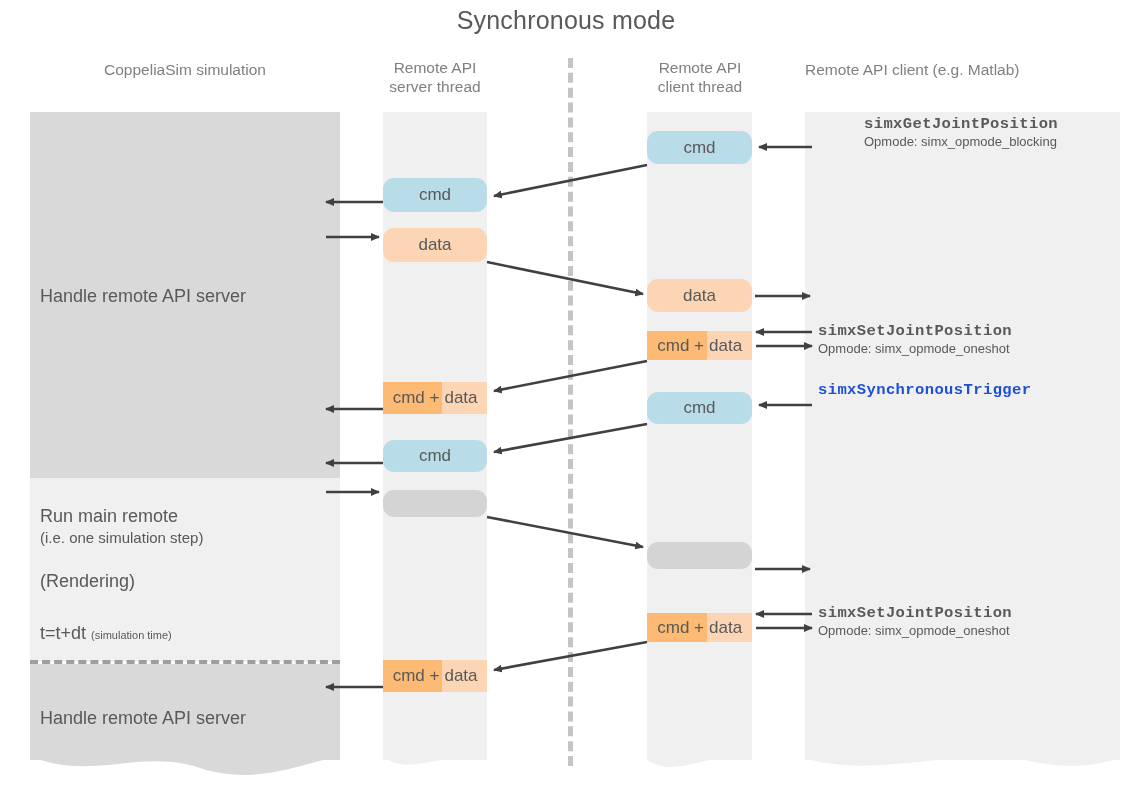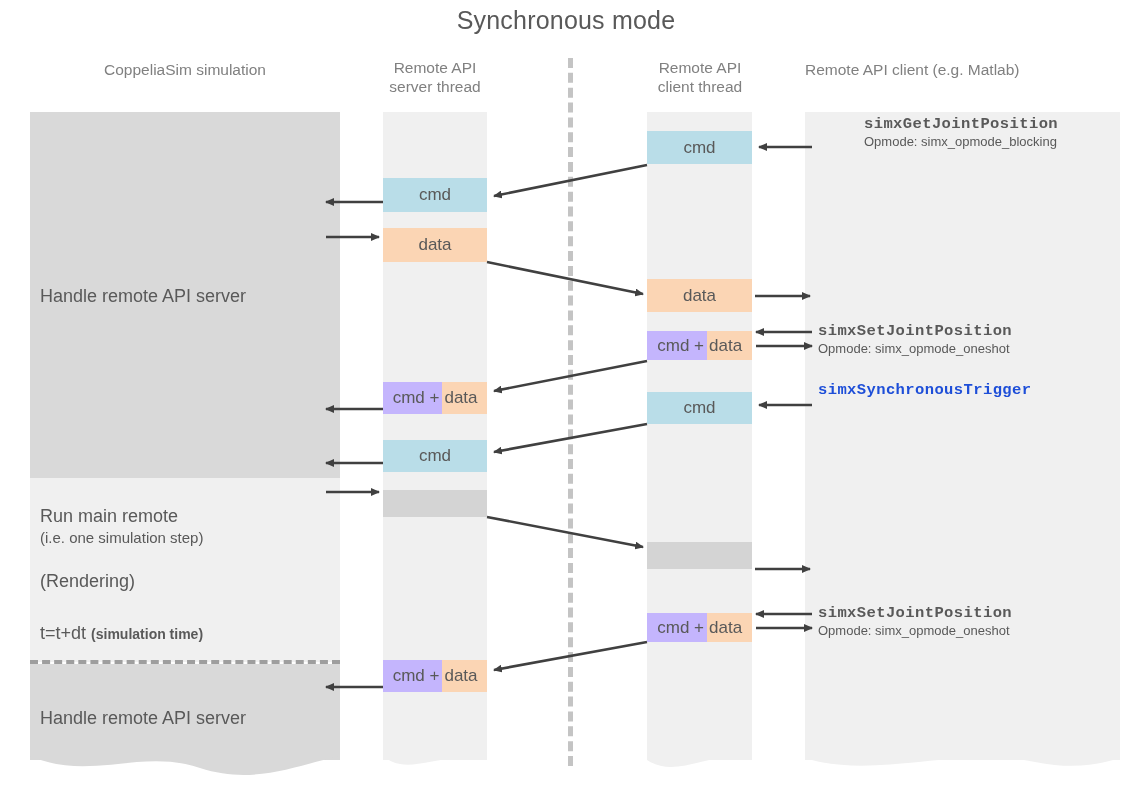--- a/index.html
+++ b/index.html
@@ -41,34 +41,34 @@
     border-left:5px dashed #c4c4c4;
   }
   
   .hsep{
     position:absolute;left:30px;top:660px;width:310px;height:0;
     border-top:4px dashed #9e9e9e;
   }
 
   
   .blk{position:absolute;display:flex;align-items:center;justify-content:center;
-       font-size:17px;color:#595959;white-space:nowrap;}
+       font-size:17px;color:#595959;white-space:nowrap;border-radius:11px;}
   .blk.cmd{background:#b9dde8;}
   .blk.data{background:#fbd5b4;}
   .blk.gray{background:#d4d4d4;}
   .blk.combo{background:transparent;}
-  .blk.combo .segc{background:#c4b5fd;display:flex;align-items:center;
+  .blk.combo .segc{background:#fdba74;display:flex;align-items:center;
       justify-content:flex-end;padding-right:3px;height:100%;}
   .blk.combo .segd{background:#fbd5b4;display:flex;align-items:center;
       justify-content:flex-start;padding-left:2px;height:100%;}
 
   
   .lbl{position:absolute;font-size:18px;color:#595959;line-height:22px;}
   .lbl.red{color:#ff0000;font-size:12.5px;font-weight:bold;}
-  .lbl .sub{font-size:14px;font-weight:bold;}
+  .lbl .sub{font-size:11px;}
 
   
   .api{position:absolute;}
   .api .fn{font-family:"Liberation Mono", monospace;font-weight:bold;
            font-size:15.5px;color:#595959;letter-spacing:0.4px;}
   .api .fn.redfn{color:#1d4ed8;}
   .api .op{font-size:13px;color:#595959;margin-top:1px;}
 
   svg.lines{position:absolute;left:0;top:0;width:1132px;height:794px;
             pointer-events:none;}

